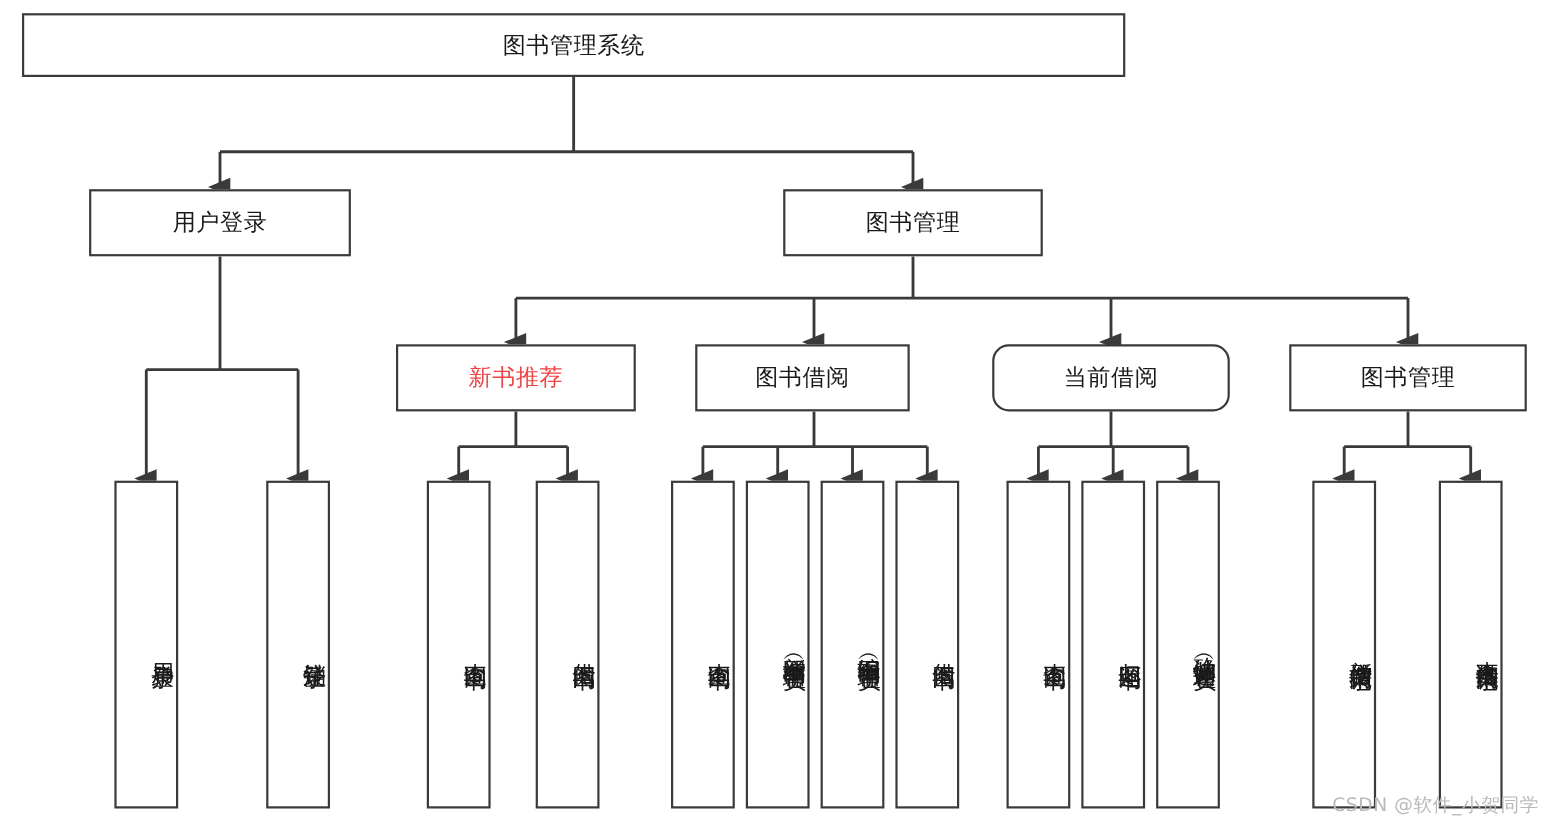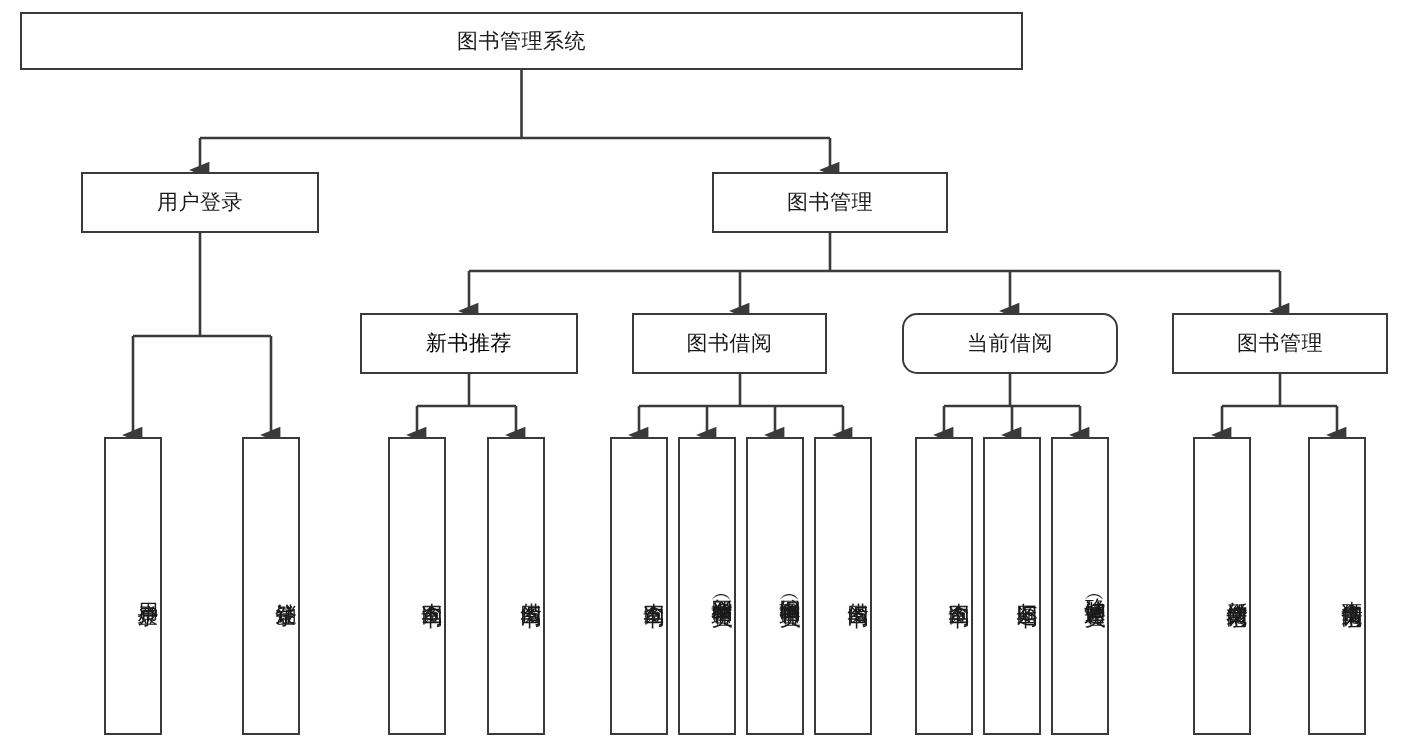--- a/index.html
+++ b/index.html
@@ -117,21 +117,21 @@
   <div id="node-layer">
       <div class="node horiz" style="left: 20px; top: 12px; width: 1003px; height: 58px; border-color: rgb(58, 58, 58); background: rgb(255, 255, 255); color: rgb(26, 26, 26);">
         <span class="node-text">图书管理系统</span>
       </div>
       <div class="node horiz" style="left: 81px; top: 172px; width: 238px; height: 61px; border-color: rgb(58, 58, 58); background: rgb(255, 255, 255); color: rgb(26, 26, 26);">
         <span class="node-text">用户登录</span>
       </div>
       <div class="node horiz" style="left: 712px; top: 172px; width: 236px; height: 61px; border-color: rgb(58, 58, 58); background: rgb(255, 255, 255); color: rgb(26, 26, 26);">
         <span class="node-text">图书管理</span>
       </div>
-      <div class="node horiz" style="left: 360px; top: 313px; width: 218px; height: 61px; border-color: rgb(58, 58, 58); background: rgb(255, 255, 255); color: #000000;">
+      <div class="node horiz" style="left: 360px; top: 313px; width: 218px; height: 61px; border-color: rgb(58, 58, 58); background: rgb(255, 255, 255); color: #ef4444;">
         <span class="node-text">新书推荐</span>
       </div>
       <div class="node horiz" style="left: 632px; top: 313px; width: 195px; height: 61px; border-color: rgb(58, 58, 58); background: rgb(255, 255, 255); color: rgb(26, 26, 26);">
         <span class="node-text">图书借阅</span>
       </div>
       <div class="node horiz" style="left: 902px; top: 313px; width: 216px; height: 61px; border-color: rgb(58, 58, 58); background: rgb(255, 255, 255); color: rgb(26, 26, 26); border-radius: 15px;">
         <span class="node-text">当前借阅</span>
       </div>
       <div class="node horiz" style="left: 1172px; top: 313px; width: 216px; height: 61px; border-color: rgb(58, 58, 58); background: rgb(255, 255, 255); color: rgb(26, 26, 26);">
         <span class="node-text">图书管理</span>
@@ -170,14 +170,15 @@
         <span class="node-text">确认归还（管理员）</span>
       </div>
       <div class="node vert tall-text" style="left: 1193px; top: 437px; width: 58px; height: 298px; border-color: rgb(58, 58, 58); background: rgb(255, 255, 255); color: rgb(26, 26, 26);">
         <span class="node-text">新增借阅记录</span>
       </div>
       <div class="node vert tall-text" style="left: 1308px; top: 437px; width: 58px; height: 298px; border-color: rgb(58, 58, 58); background: rgb(255, 255, 255); color: rgb(26, 26, 26);">
         <span class="node-text">查询借阅记录</span>
       </div>
     </div>
 
+  <div class="watermark">CSDN @软件_小贺同学</div>
 
 </div>
 
 </body></html>

